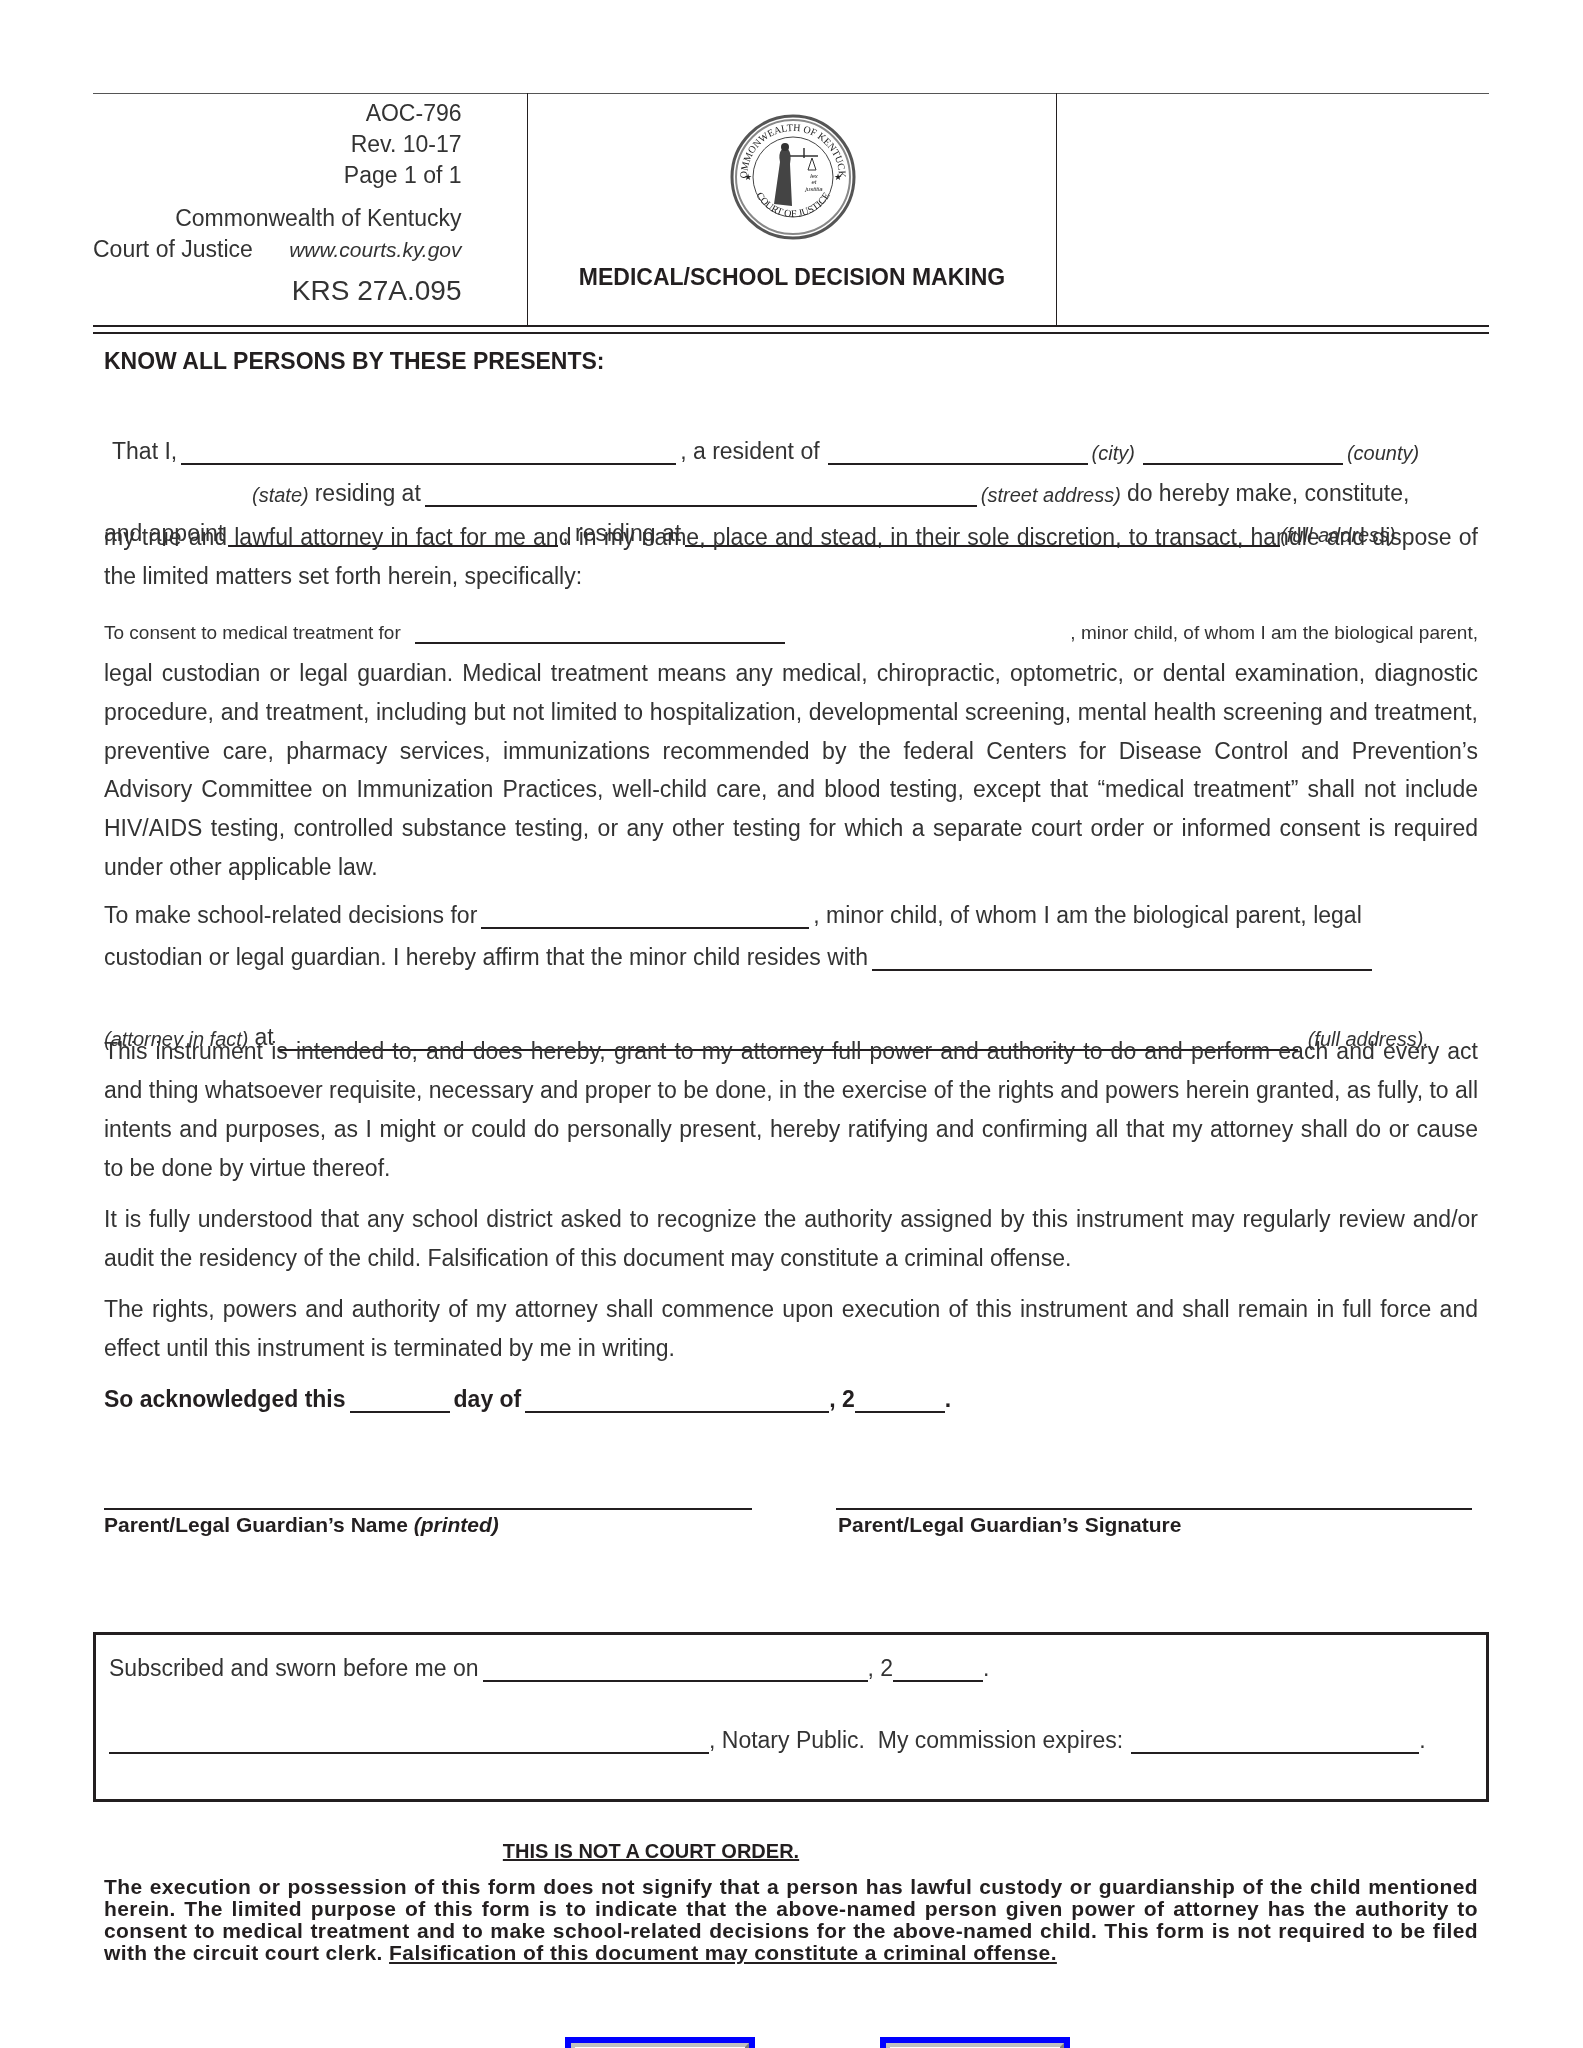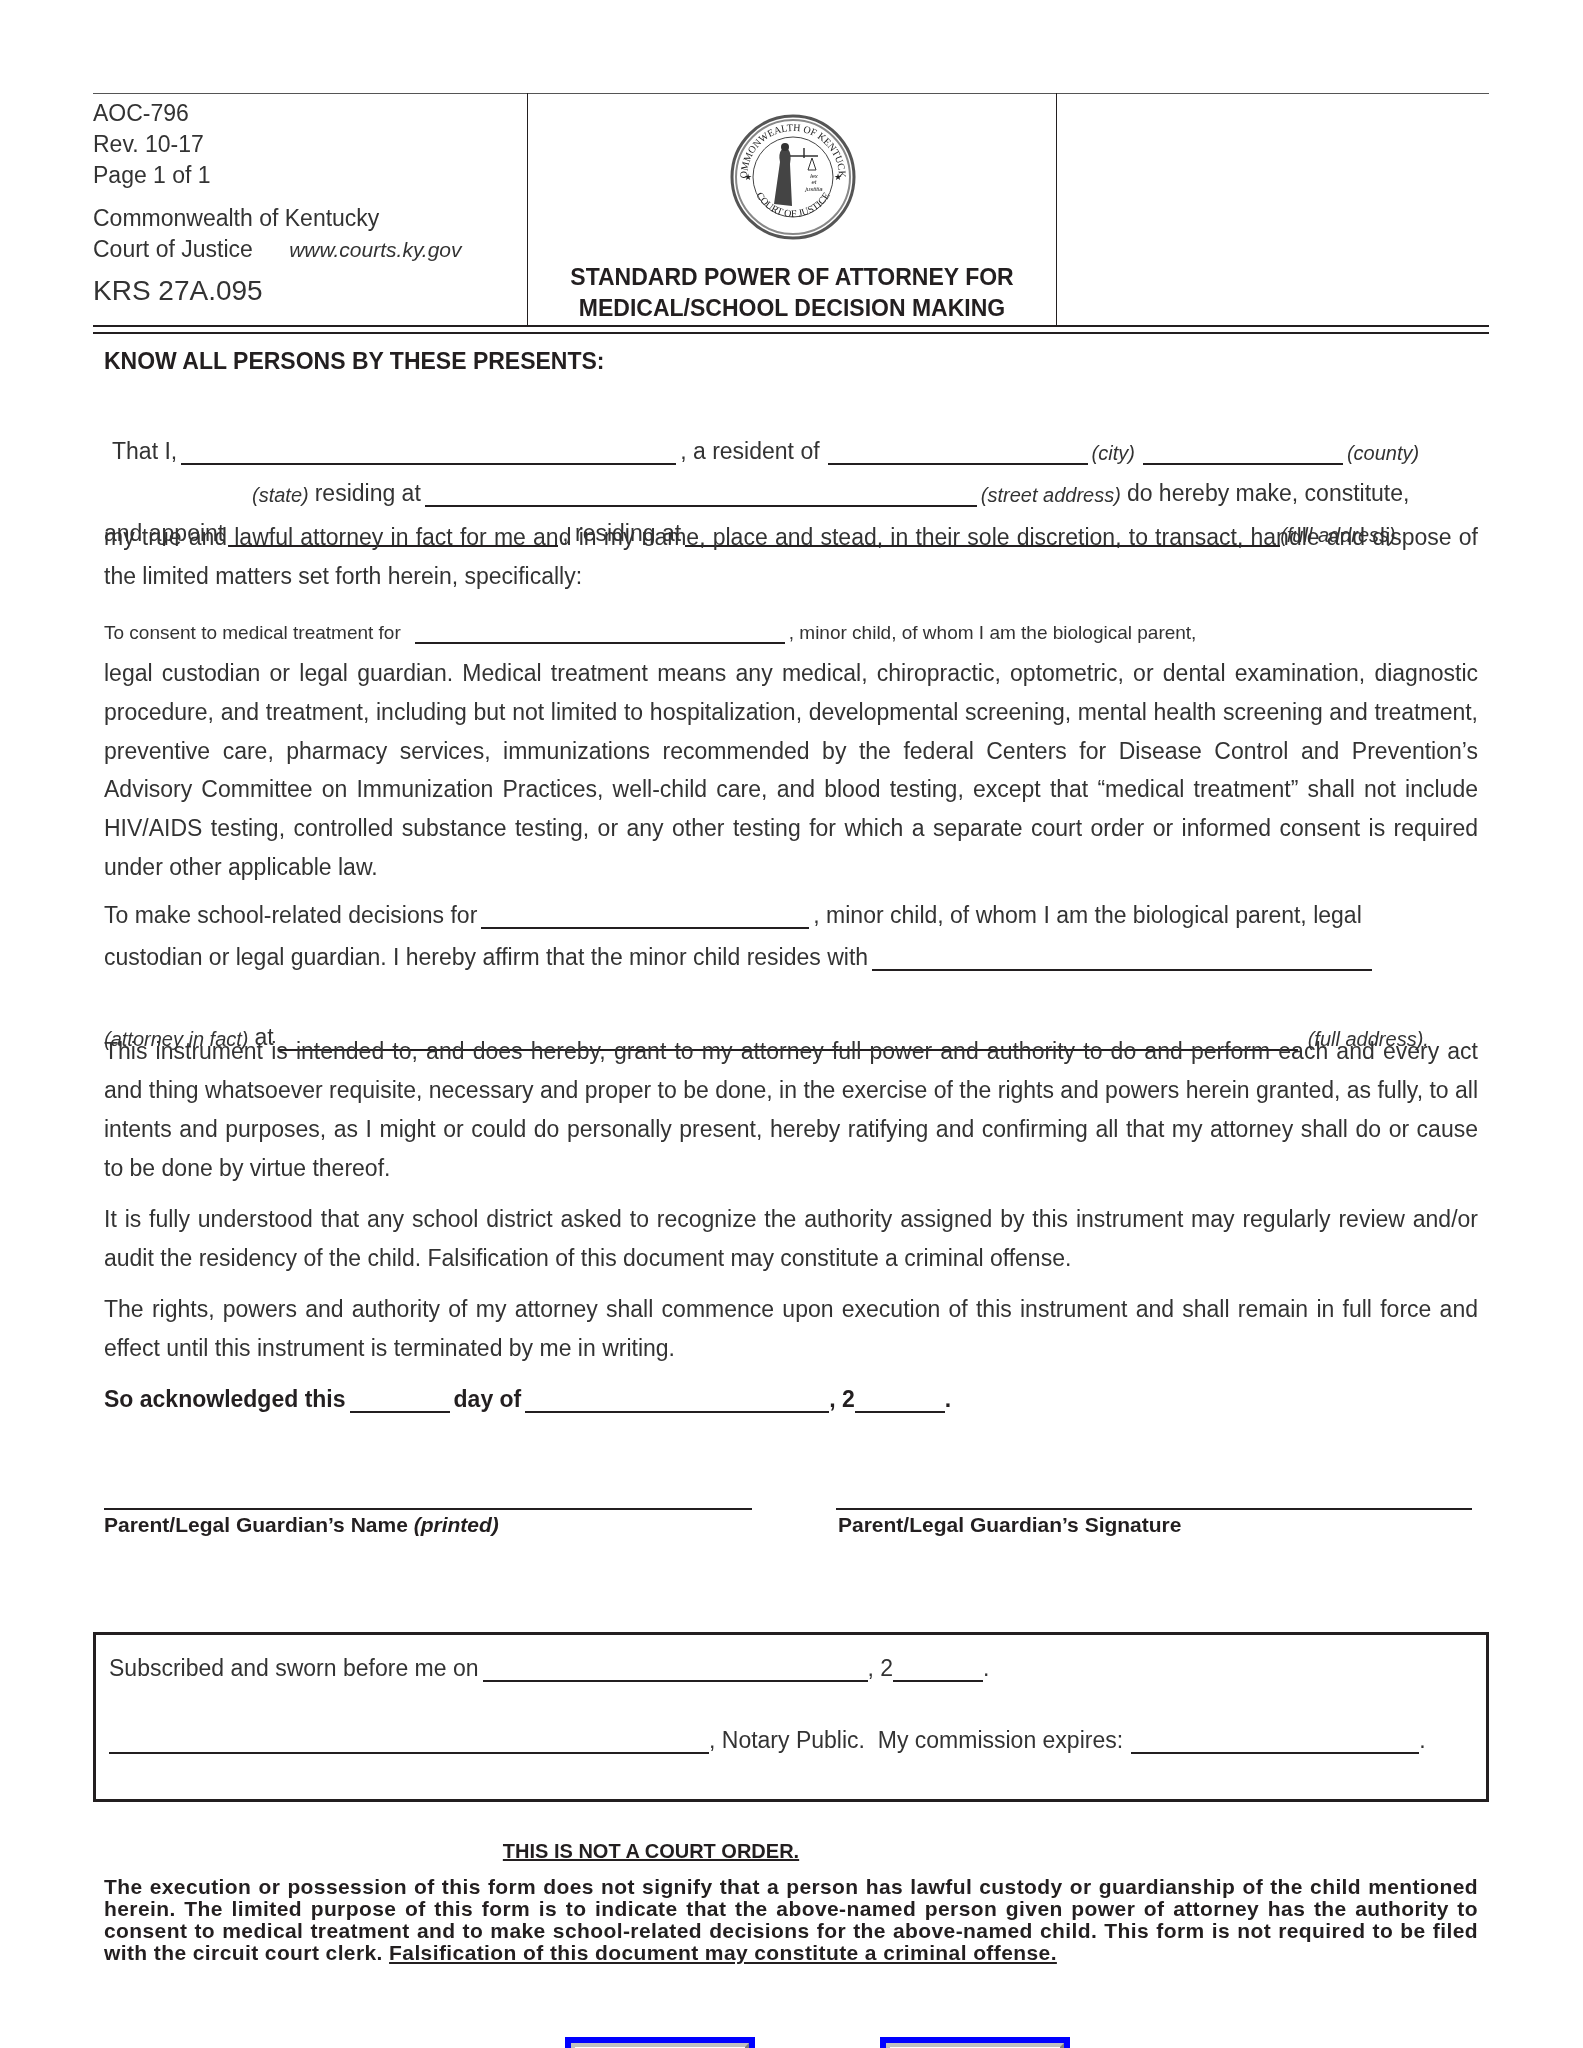--- a/index.html
+++ b/index.html
@@ -1,17 +1,17 @@
 <!DOCTYPE html>
 <html><head>
 <meta charset="utf-8">
 <style>
   html, body { margin:0; padding:0; background:#ffffff; }
   body { width:1583px; height:2048px; position:relative; font-family:"Liberation Sans", sans-serif; color:#231f20; overflow:hidden; }
-  .abs { position:absolute; }
+  .abs { position:absolute;text-align:right; }
   .hdr-line { position:absolute; background:#231f20; }
   .hdr-left div { font-size:23px; line-height:31px; color:#333; }
   .italic { font-style:italic; }
   .title { position:absolute; left:527px; top:262px; width:530px; text-align:center; font-weight:bold; font-size:23px; line-height:31px; color:#231f20; }
   .line { display:flex; align-items:flex-end; white-space:nowrap; }
   .blank { display:inline-block; border-bottom:2px solid #231f20; height:22px; margin:0 4px; }
   .lbl { font-style:italic; font-size:20px;margin-top:44px; }
   .para { position:absolute; left:104px; width:1374px; font-size:23px; line-height:39px; color:#333; text-align:justify; text-align-last:left; }
   .bold { font-weight:bold; color:#231f20; }
   .sig-line { position:absolute; height:2px; background:#231f20; }
@@ -61,21 +61,20 @@
     <line x1="60" y1="42" x2="88" y2="42" stroke="#333" stroke-width="1.5"></line>
     <line x1="74" y1="34" x2="74" y2="44" stroke="#333" stroke-width="1.5"></line>
     <path d="M82 44 L78 56 L86 56 Z" fill="none" stroke="#333" stroke-width="1"></path>
     <text x="84" y="64" font-size="6" font-style="italic" fill="#222" text-anchor="middle">lex</text>
     <text x="84" y="70" font-size="6" font-style="italic" fill="#222" text-anchor="middle">et</text>
     <text x="84" y="77" font-size="6" font-style="italic" fill="#222" text-anchor="middle">justitia</text>
   </svg>
 </div>
 
 <div class="title">
-  <div>STANDARD POWER OF ATTORNEY FOR</div>
   <div>MEDICAL/SCHOOL DECISION MAKING</div>
 </div>
 
 <div class="abs bold" style="left:104px;top:348px;font-size:23px;">KNOW ALL PERSONS BY THESE PRESENTS:</div>
 
 <div class="abs line" style="left:112px;top:398px;width:1374px;font-size:23px;color:#333;">
   <span>That I,</span>
   <span class="blank" style="width:495px;"></span>
   <span style="margin-right:4px;">, a resident of</span>
   <span class="blank" style="width:260px;"></span>

